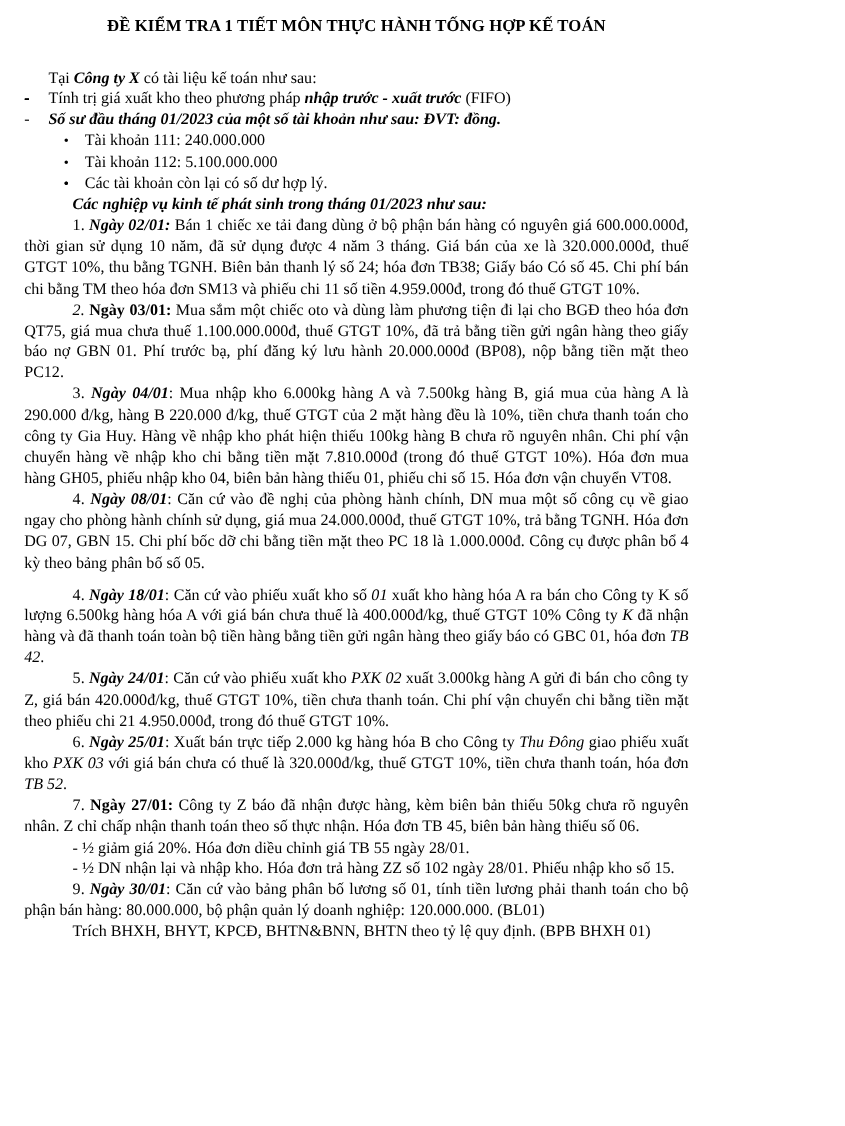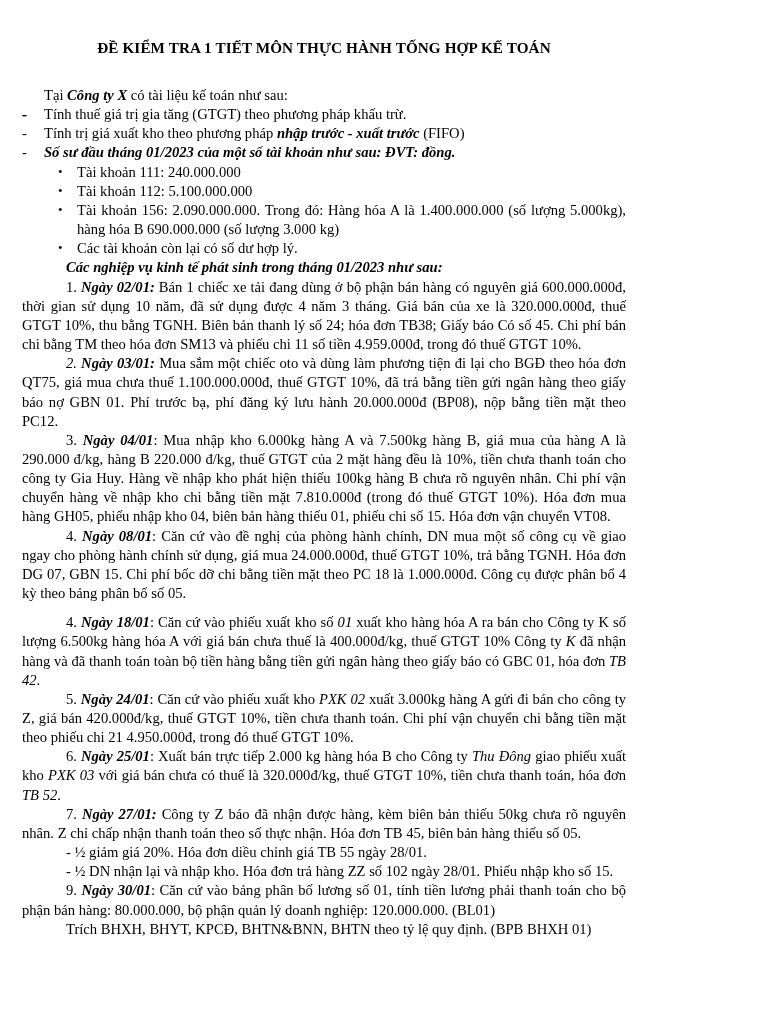--- a/index.html
+++ b/index.html
@@ -15,21 +15,21 @@
     font-family: "Liberation Serif", "DejaVu Serif", serif;
     color: #000000;
     -webkit-font-smoothing: antialiased;
   }
 
   #page {
     position: relative;
     width: 650px;
     height: 1024px;
     box-sizing: border-box;
-    padding: 38px 24px 0 22px;
+    padding: 14px 24px 0 22px;
     background: #fff;
   }
 
   .doc-title {
     text-align: center;
     font-weight: bold;
     font-size: 15.2px;
     line-height: 19px;
     letter-spacing: 0.1px;
     margin: 0 0 2px 0;
@@ -80,61 +80,61 @@
     top: -1px;
     font-size: 13px;
   }
   .hang-lg {
     text-indent: 44px;
   }
   .sub {
     text-indent: 44px;
   }
 
-  .b { font-weight: bold; font-style: italic; }
+  .b { font-weight: bold; }
   .i { font-style: italic; }
   .bi { font-weight: bold; font-style: italic; }
 
   .spacer-sm { height: 10px; }
 </style>
 </head>
 <body>
 
 <div id="page">
 
   <h1 class="doc-title">ĐỀ KIỂM TRA 1 TIẾT MÔN THỰC HÀNH TỐNG HỢP KẾ TOÁN</h1>
 
   <p class="intro"><span>Tại </span><span class="bi">Công ty X</span><span> có tài liệu kế toán như sau:</span></p>
 
   <div id="dash-list">
       <p class="dash wide"><span class="mk">-</span></p>
       <p class="dash wide"><span class="mk">-</span></p>
-      <p class="dash tight"><span class="mk">-</span><span class="txt"><span>Tính thuế giá trị gia tăng (GTGT) theo phương pháp khấu trừ.</span></span></p>
+      <p class="dash tight"><span class="mk">-</span></p>
       <p class="dash tight"><span class="mk">-</span><span class="txt"><span>Tính trị giá xuất kho theo phương pháp </span><span class="bi">nhập trước - xuất trước</span><span> (FIFO)</span></span></p>
       <p class="dash tight"><span class="mk">-</span><span class="txt"><span class="bi">Số sư đầu tháng 01/2023 của một số tài khoản như sau:</span><span>        </span><span class="bi">ĐVT: đồng.</span></span></p>
     </div>
 
   <div id="bullet-list">
       <p class="bul"><span class="mk">•</span><span>Tài khoản 111: 240.000.000</span></p>
       <p class="bul"><span class="mk">•</span><span>Tài khoản 112: 5.100.000.000</span></p>
-      <p class="bul"><span class="mk">•</span><span>Tài khoản 156: 2.090.000.000. Trong đó: Hàng hóa A là 1.400.000.000 (số lượng 5.000kg), hàng hóa B 690.000.000 (số lượng  3.000 kg)</span></p>
+      <p class="bul"><span class="mk">•</span></p>
       <p class="bul"><span class="mk">•</span><span>Các tài khoản còn lại có số dư hợp lý.</span></p>
     </div>
 
   <p class="sub bi">Các nghiệp vụ kinh tế phát sinh trong tháng 01/2023 như sau:</p>
 
   <div id="entry-list">
       <p class="hang-lg"><span>1. </span><span class="bi">Ngày 02/01:</span><span> Bán 1 chiếc xe tải đang dùng ở bộ phận bán hàng có nguyên giá 600.000.000đ, thời gian sử dụng 10 năm, đã sử dụng được 4 năm 3 tháng. Giá bán của xe là 320.000.000đ, thuế GTGT 10%, thu bằng TGNH. Biên bản thanh lý số 24; hóa đơn TB38; Giấy báo Có số 45. Chi phí bán chi bằng TM theo hóa đơn SM13 và phiếu chi 11 số tiền 4.959.000đ, trong đó thuế GTGT 10%.</span></p>
       <p class="hang-lg"><span class="i">2. </span><span class="b">Ngày 03/01:</span><span> Mua sắm một chiếc oto và dùng làm phương tiện đi lại cho BGĐ theo hóa đơn QT75, giá mua chưa thuế 1.100.000.000đ, thuế GTGT 10%, đã trả bằng tiền gửi ngân hàng theo giấy báo nợ GBN 01. Phí trước bạ, phí đăng ký lưu hành 20.000.000đ (BP08), nộp bằng tiền mặt theo PC12.</span></p>
       <p class="hang-lg"><span>3. </span><span class="bi">Ngày 04/01</span><span>: Mua nhập kho 6.000kg hàng A và 7.500kg hàng B, giá mua của hàng A là 290.000 đ/kg, hàng B 220.000 đ/kg, thuế GTGT của 2 mặt hàng đều là 10%, tiền chưa thanh toán cho công ty Gia Huy. Hàng về nhập kho phát hiện thiếu 100kg hàng B chưa rõ nguyên nhân. Chi phí vận chuyển hàng về nhập kho chi bằng tiền mặt 7.810.000đ (trong đó thuế GTGT 10%). Hóa đơn mua hàng GH05, phiếu nhập kho 04, biên bản hàng thiếu 01, phiếu chi số 15. Hóa đơn vận chuyển VT08.</span></p>
       <p class="hang-lg"><span>4. </span><span class="bi">Ngày 08/01</span><span>: Căn cứ vào đề nghị của phòng hành chính, DN mua một số công cụ về giao ngay cho phòng hành chính sử dụng, giá mua 24.000.000đ, thuế GTGT 10%, trả bằng TGNH. Hóa đơn DG 07, GBN 15. Chi phí bốc dỡ chi bằng tiền mặt theo PC 18 là 1.000.000đ. Công cụ được phân bổ 4 kỳ theo bảng phân bố số 05.</span></p>
       <div class="spacer-sm"></div>
       <p class="hang-lg"><span>4. </span><span class="bi">Ngày 18/01</span><span>: Căn cứ vào phiếu xuất kho số </span><span class="i">01</span><span> xuất kho hàng hóa A ra bán cho Công ty K số lượng 6.500kg hàng hóa A với giá bán chưa thuế là 400.000đ/kg, thuế GTGT 10% Công ty </span><span class="i">K</span><span> đã nhận hàng và đã thanh toán toàn bộ tiền hàng bằng tiền gửi ngân hàng theo giấy báo có GBC 01, hóa đơn </span><span class="i">TB 42</span><span>.</span></p>
       <p class="hang-lg"><span>5. </span><span class="bi">Ngày 24/01</span><span>: Căn cứ vào phiếu xuất kho </span><span class="i">PXK 02</span><span> xuất 3.000kg hàng A gửi đi bán cho công ty Z, giá bán 420.000đ/kg, thuế GTGT 10%, tiền chưa thanh toán. Chi phí vận chuyển chi bằng tiền mặt theo phiếu chi 21 4.950.000đ, trong đó thuế GTGT 10%.</span></p>
       <p class="hang-lg"><span>6. </span><span class="bi">Ngày 25/01</span><span>: Xuất bán trực tiếp 2.000 kg hàng hóa B cho Công ty </span><span class="i">Thu Đông</span><span> giao phiếu xuất kho </span><span class="i">PXK 03</span><span> với giá bán chưa có thuế là 320.000đ/kg, thuế GTGT 10%, tiền chưa thanh toán, hóa đơn </span><span class="i">TB 52</span><span>.</span></p>
-      <p class="hang-lg"><span>7. </span><span class="b">Ngày 27/01:</span><span> Công ty Z báo đã nhận được hàng, kèm biên bản thiếu 50kg chưa rõ nguyên nhân. Z chỉ chấp nhận thanh toán theo số thực nhận. Hóa đơn TB 45, biên bản hàng thiếu số 05.</span></p>
+      <p class="hang-lg"><span>7. </span><span class="b">Ngày 27/01:</span><span> Công ty Z báo đã nhận được hàng, kèm biên bản thiếu 50kg chưa rõ nguyên nhân. Z chỉ chấp nhận thanh toán theo số thực nhận. Hóa đơn TB 45, biên bản hàng thiếu số 06.</span></p>
       <p class="sub"><span>- ½ giảm giá 20%. Hóa đơn diều chỉnh giá TB 55 ngày 28/01.</span></p>
       <p class="sub"><span>- ½ DN nhận lại và nhập kho. Hóa đơn trả hàng ZZ số 102 ngày 28/01. Phiếu nhập kho số 15.</span></p>
       <p class="hang-lg"><span>9. </span><span class="bi">Ngày 30/01</span><span>: Căn cứ vào bảng phân bố lương số 01, tính tiền lương phải thanh toán cho bộ phận bán hàng: 80.000.000, bộ phận quản lý doanh nghiệp: 120.000.000. (BL01)</span></p>
       <p class="hang-lg"><span>Trích BHXH, BHYT, KPCĐ, BHTN&amp;BNN, BHTN theo tỷ lệ quy định. (BPB BHXH 01)</span></p>
     </div>
 
 </div>
 
 </body></html>

